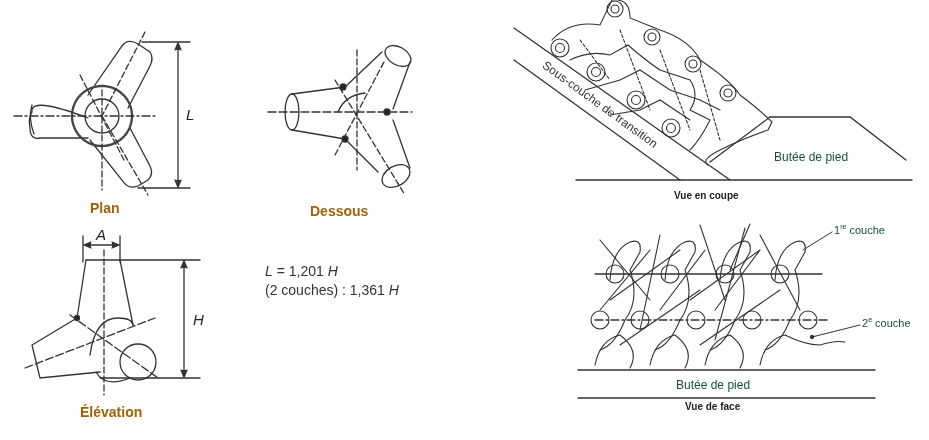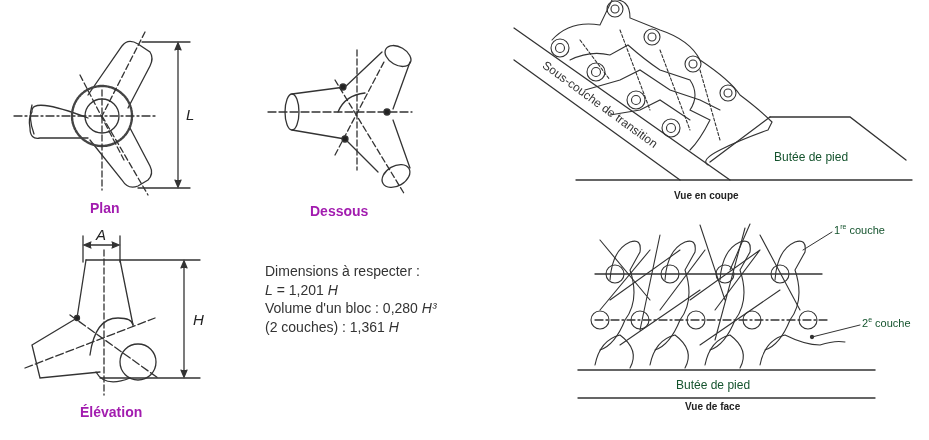--- a/index.html
+++ b/index.html
@@ -1,19 +1,19 @@
 <!DOCTYPE html>
 <html><head>
 <meta charset="utf-8">
 <style>
   html, body { margin: 0; padding: 0; background: #ffffff; }
   body { width: 929px; height: 440px; position: relative; overflow: hidden;
          font-family: "Liberation Sans", sans-serif; color: #2a2a2a; }
   svg.fig { position: absolute; left: 0; top: 0; }
-  .caption { position: absolute; font-weight: bold; font-size: 14px; color: #a21caf; white-space: nowrap; }
+  .caption { position: absolute; font-weight: bold; font-size: 14px; color: #a16207; white-space: nowrap; }
   .caption-sm { position: absolute; font-weight: bold; font-size: 10px; color: #222; white-space: nowrap; }
   .dimlbl { position: absolute; font-style: italic; font-size: 15px; color: #222; }
   .specs { position: absolute; left: 265px; top: 262px; font-size: 14px; line-height: 18.5px; color: #333; }
   .specs .line { white-space: nowrap; }
   .specs i { font-style: italic; }
   .lbl { position: absolute; font-size: 11px; color: #14532d; white-space: nowrap; }
   .rot { position: absolute; font-size: 12px; color: #333; white-space: nowrap; transform-origin: left top; transform: rotate(36deg); }
 </style>
 </head>
 <body>
@@ -170,23 +170,21 @@
 <div class="dimlbl" style="left:186px;top:106px;">L</div>
 <div class="caption" style="left:90px;top:200px;">Plan</div>
 
 <div class="caption" style="left:310px;top:203px;">Dessous</div>
 
 <div class="dimlbl" style="left:96px;top:226px;">A</div>
 <div class="dimlbl" style="left:193px;top:311px;">H</div>
 <div class="caption" style="left:80px;top:404px;">Élévation</div>
 
 <div class="specs">
-  <div class="line">Dimensions à respecter :</div>
   <div class="line"><i>L</i><span> = 1,201 </span><i>H</i></div>
-  <div class="line"><span>Volume d'un bloc : 0,280 </span><i>H³</i></div>
   <div class="line"><span>(2 couches) : 1,361 </span><i>H</i></div>
 </div>
 
 <div class="rot" style="left:548px;top:58px;">Sous-couche de transition</div>
 <div class="lbl" style="left:774px;top:150px;font-size:12px;">Butée de pied</div>
 <div class="caption-sm" style="left:674px;top:190px;">Vue en coupe</div>
 
 <div class="lbl" style="left:834px;top:223px;"><span>1</span><sup style="font-size:7px;">re</sup><span> couche</span></div>
 <div class="lbl" style="left:862px;top:316px;"><span>2</span><sup style="font-size:7px;">e</sup><span> couche</span></div>
 <div class="lbl" style="left:676px;top:378px;font-size:12px;">Butée de pied</div>

